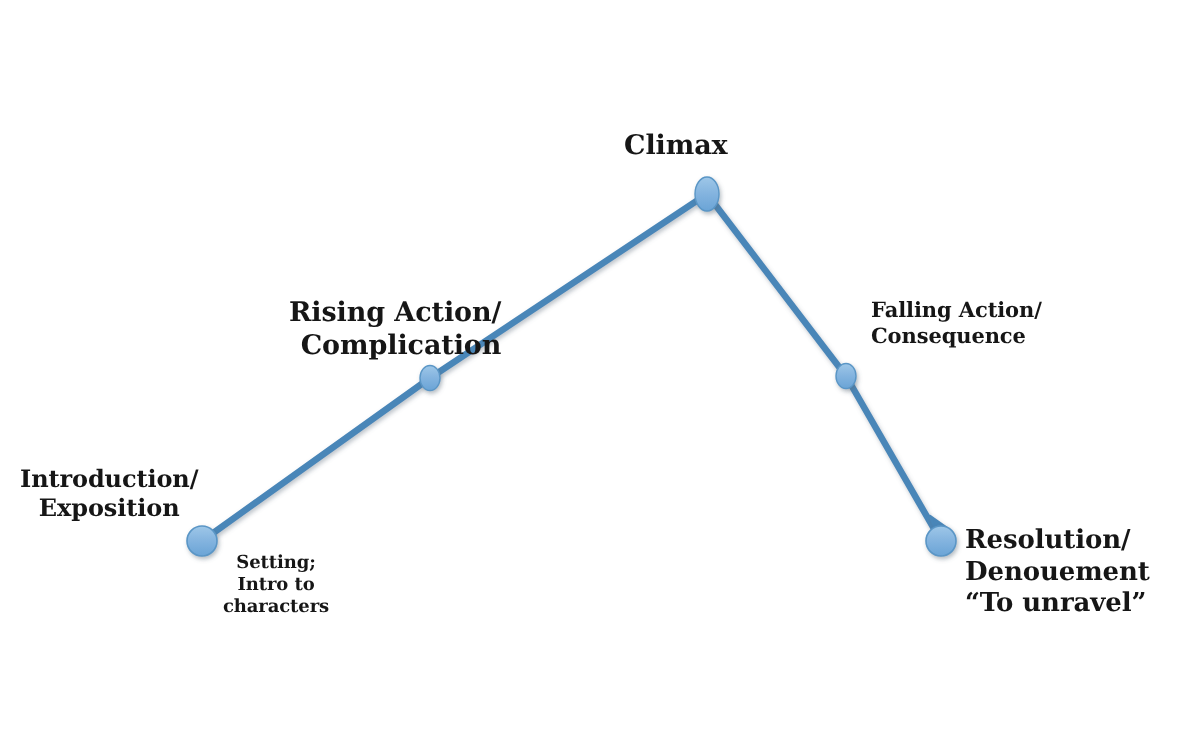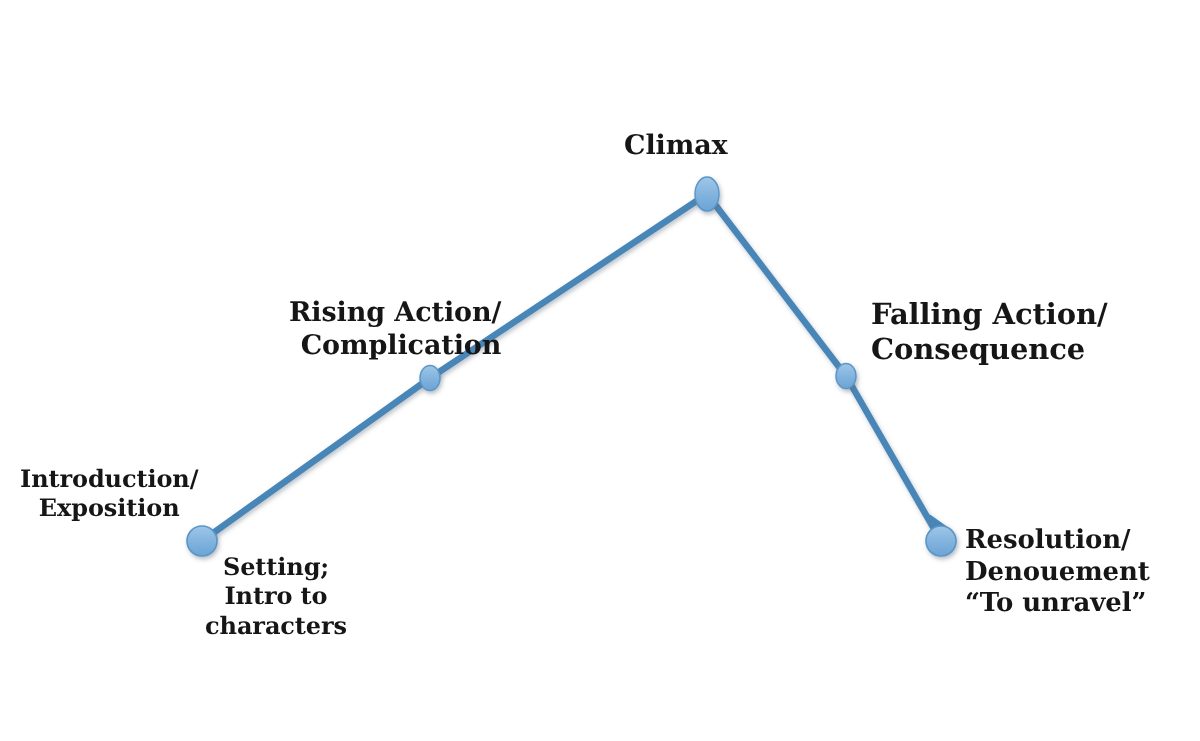--- a/index.html
+++ b/index.html
@@ -40,39 +40,39 @@
   #label-introduction {
     left: 20px;
     top: 464px;
     font-size: 24px;
     text-align: center;
   }
   #label-setting {
     left: 196px;
     top: 552px;
     width: 160px;
-    font-size: 24px;
+    font-size: 18px;
     text-align: center;
   }
   #label-rising {
     left: 289px;
     top: 297px;
     font-size: 27px;
     text-align: right;
   }
   #label-climax {
     left: 624px;
     top: 130px;
     font-size: 27px;
     text-align: left;
   }
   #label-falling {
     left: 871px;
     top: 297px;
-    font-size: 29px;
+    font-size: 21px;
     text-align: left;
   }
   #label-resolution {
     left: 965px;
     top: 525px;
     font-size: 26px;
     text-align: left;
   }
 </style>
 </head>

